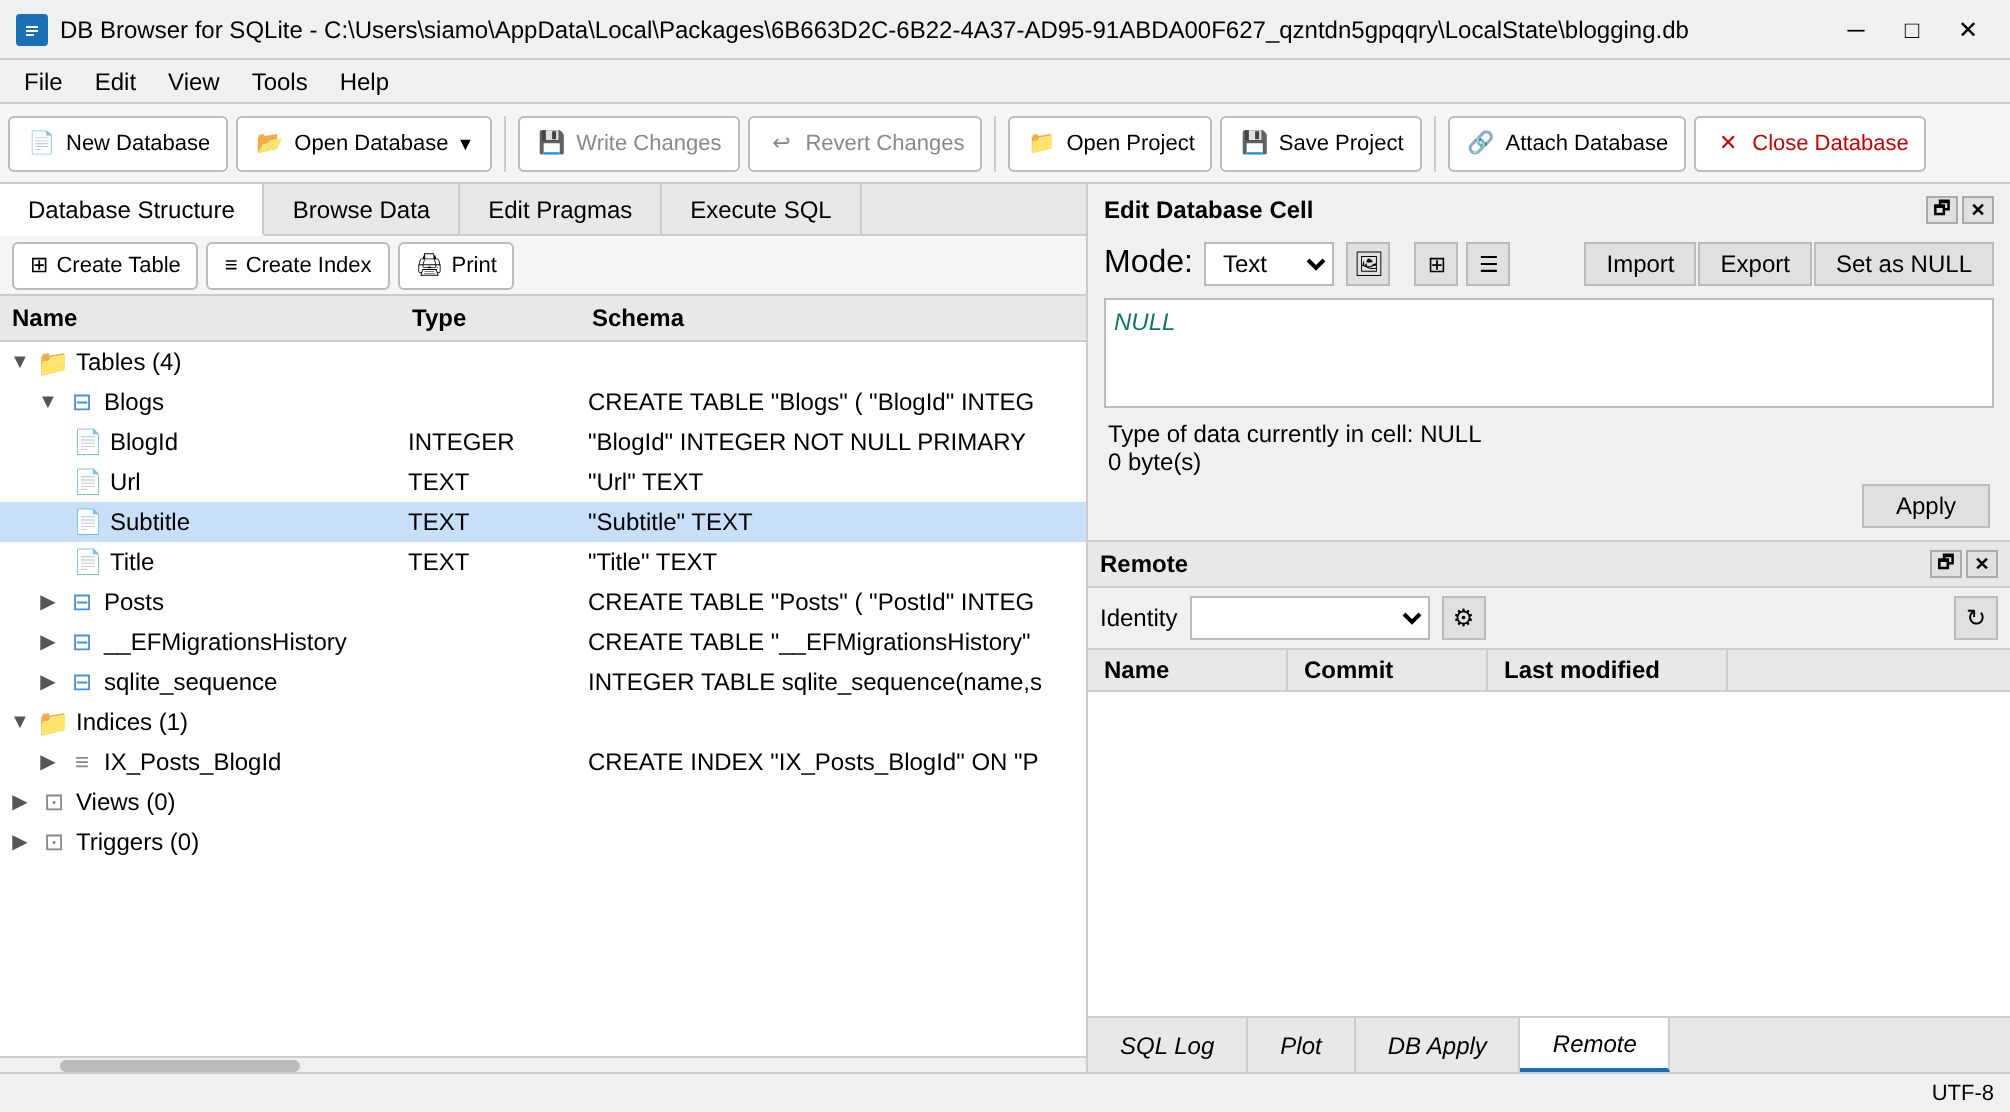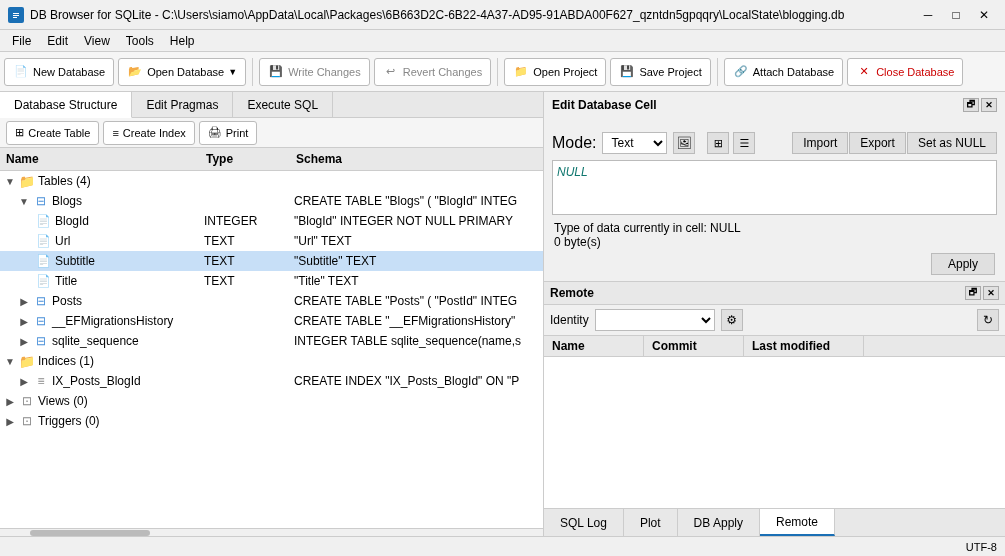--- a/index.html
+++ b/index.html
@@ -54,21 +54,21 @@
     .expand-btn { width: 12px; height: 12px; display: inline-flex; align-items: center; justify-content: center; cursor: pointer; font-size: 10px; color: #555; flex-shrink: 0; }
 
     .node-icon { width: 16px; height: 16px; flex-shrink: 0; display: inline-flex; align-items: center; justify-content: center; }
     .folder-icon { color: #e8a000; font-size: 13px; }
 
     
     #right-panel { flex: 1; display: flex; flex-direction: column; background: #f0f0f0; }
 
     
     #edit-cell-panel { background: #f0f0f0; border-bottom: 1px solid #ccc; padding: 4px; }
-    #edit-cell-header { display: flex; align-items: center; justify-content: space-between; padding: 2px 4px; font-weight: 600; font-size: 12px; margin-bottom: 16px; }
+    #edit-cell-header { display: flex; align-items: center; justify-content: space-between; padding: 2px 4px; font-weight: 600; font-size: 12px; margin-bottom: 5px; }
     #edit-cell-header .panel-controls { display: flex; gap: 2px; }
     .panel-ctrl-btn { width: 16px; height: 14px; display: flex; align-items: center; justify-content: center; cursor: pointer; border: 1px solid #aaa; background: #e0e0e0; font-size: 9px; }
 
     #mode-row { display: flex; align-items: center; gap: 6px; padding: 2px 4px; }
     .mode-label { font-size: 16px; }
     .mode-select { height: 22px; border: 1px solid #bbb; background: #fff; padding: 0 4px; font-size: 12px; }
     .mode-img-btn { width: 22px; height: 22px; border: 1px solid #bbb; background: #e0e0e0; display: flex; align-items: center; justify-content: center; cursor: pointer; font-size: 12px; }
 
     .cell-action-btns { display: flex; gap: 1px; margin-left: auto; }
     .cell-action-btn { height: 22px; padding: 0 10px; border: 1px solid #bbb; background: #e0e0e0; cursor: pointer; font-size: 12px; }
@@ -93,21 +93,21 @@
 
     #remote-table { flex: 1; background: #fff; overflow: auto; }
     .remote-table-header { display: flex; background: #e8e8e8; border-bottom: 1px solid #ccc; }
     .remote-col { padding: 3px 8px; font-size: 12px; font-weight: 600; border-right: 1px solid #ccc; }
     .rc-name { width: 100px; }
     .rc-commit { width: 100px; }
     .rc-modified { width: 120px; }
     .rc-size { flex: 1; }
 
     
-    #bottom-tabs { height: 28px; display: flex; background: #e8e8e8; border-top: 1px solid #ccc; }
+    #bottom-tabs { height: 28px; display: flex; background: #e8e8e8; border-top: 1px solid #ccc; font-style: italic; }
     .bottom-tab { padding: 4px 16px; cursor: pointer; font-size: 12px; border-right: 1px solid #ccc; display: flex; align-items: center; }
     .bottom-tab.active { background: #fff; border-bottom: 2px solid #1a6fb5; }
 
     
     #status-bar { height: 20px; background: #f0f0f0; border-top: 1px solid #ccc; display: flex; align-items: center; justify-content: flex-end; padding: 0 8px; font-size: 11px; }
 
     
     ::-webkit-scrollbar { width: 8px; height: 8px; }
     ::-webkit-scrollbar-track { background: #f0f0f0; }
     ::-webkit-scrollbar-thumb { background: #bbb; border-radius: 2px; }
@@ -178,20 +178,21 @@
     <span>Close Database</span>
   </button>
 </div>
 
 <div id="main">
 
   <div id="left-panel">
 
     <div class="tab-bar">
       <div class="tab active">Database Structure</div>
+      <div class="tab">Browse Data</div>
       <div class="tab">Edit Pragmas</div>
       <div class="tab">Execute SQL</div>
     </div>
 
     <div id="sub-toolbar">
       <button class="toolbar-btn" style="height:24px; font-size:11px;">
         <span style="font-size:11px;">⊞</span>
         <span>Create Table</span>
       </button>
       <button class="toolbar-btn" style="height:24px; font-size:11px;">

